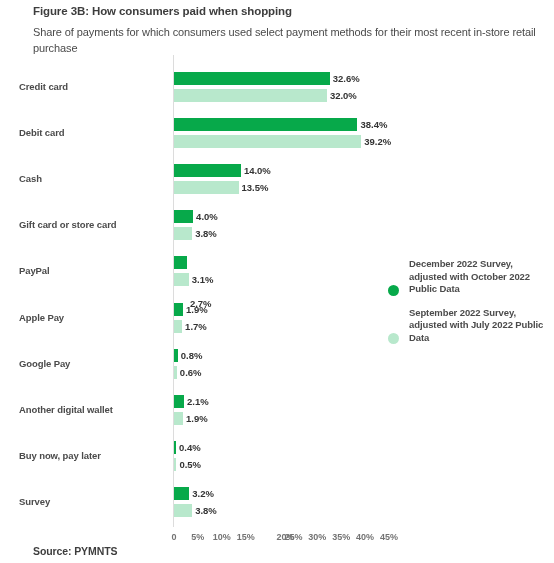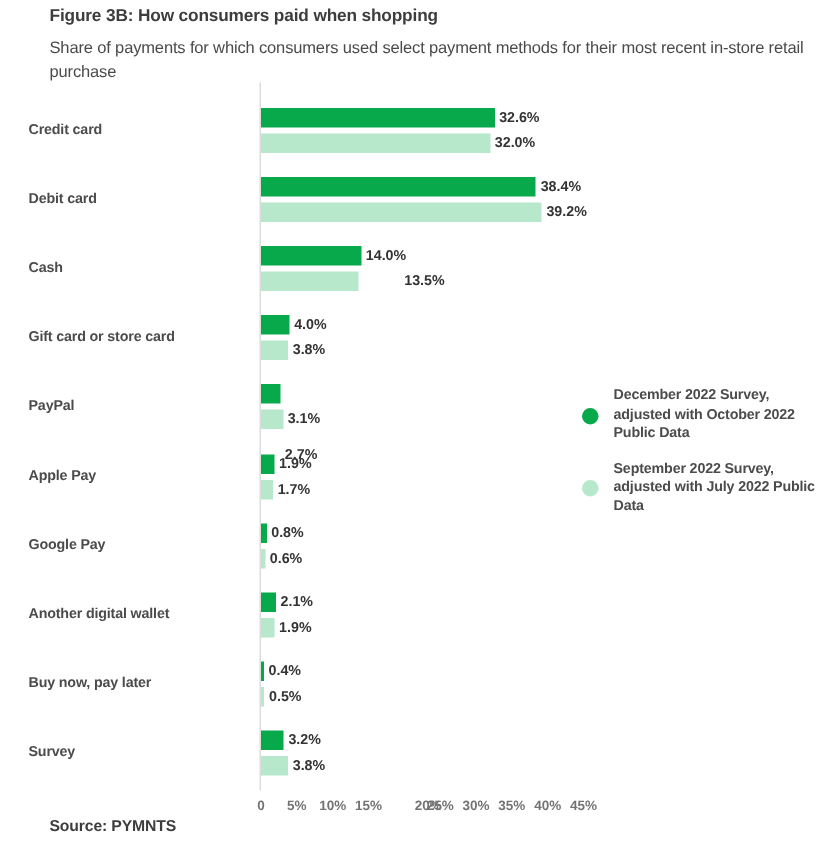--- a/index.html
+++ b/index.html
@@ -100,21 +100,21 @@
   
   .legend {
     position: absolute;
     left: 388px;
     top: 258px;
     width: 160px;
   }
   .legend-item {
     position: relative;
     display: flex;
-    align-items: center;
+    align-items: flex-end;
     margin-bottom: 11px;
   }
   .legend-dot {
     width: 11px;
     height: 11px;
     border-radius: 50%;
     flex: 0 0 auto;
     margin-top: 1px;
   }
   .legend-dot.s0 { background: #07a94a; }
@@ -152,21 +152,21 @@
         <div class="bar-value" style="top: 72px; left: 316.756px;">32.6%</div>
         <div class="bar s1" style="top: 89px; width: 152.889px;"></div>
         <div class="bar-value" style="top: 89px; left: 313.889px;">32.0%</div>
         <div class="bar s0" style="top: 118.1px; width: 183.467px;"></div>
         <div class="bar-value" style="top: 118.1px; left: 344.467px;">38.4%</div>
         <div class="bar s1" style="top: 135.1px; width: 187.289px;"></div>
         <div class="bar-value" style="top: 135.1px; left: 348.289px;">39.2%</div>
         <div class="bar s0" style="top: 164.2px; width: 66.8889px;"></div>
         <div class="bar-value" style="top: 164.2px; left: 227.889px;">14.0%</div>
         <div class="bar s1" style="top: 181.2px; width: 64.5px;"></div>
-        <div class="bar-value" style="top: 181.2px; left: 225.5px; margin-left: 28px;">13.5%</div>
+        <div class="bar-value" style="top: 181.2px; left: 225.5px;">13.5%</div>
         <div class="bar s0" style="top: 210.3px; width: 19.1111px;"></div>
         <div class="bar-value" style="top: 210.3px; left: 180.111px;">4.0%</div>
         <div class="bar s1" style="top: 227.3px; width: 18.1556px;"></div>
         <div class="bar-value" style="top: 227.3px; left: 179.156px;">3.8%</div>
         <div class="bar s0" style="top: 256.4px; width: 12.9px;"></div>
         <div class="bar-value" style="top: 256.4px; left: 173.9px; margin-top: 41px;">2.7%</div>
         <div class="bar s1" style="top: 273.4px; width: 14.8111px;"></div>
         <div class="bar-value" style="top: 273.4px; left: 175.811px;">3.1%</div>
         <div class="bar s0" style="top: 302.5px; width: 9.07778px;"></div>
         <div class="bar-value" style="top: 302.5px; left: 170.078px;">1.9%</div>

